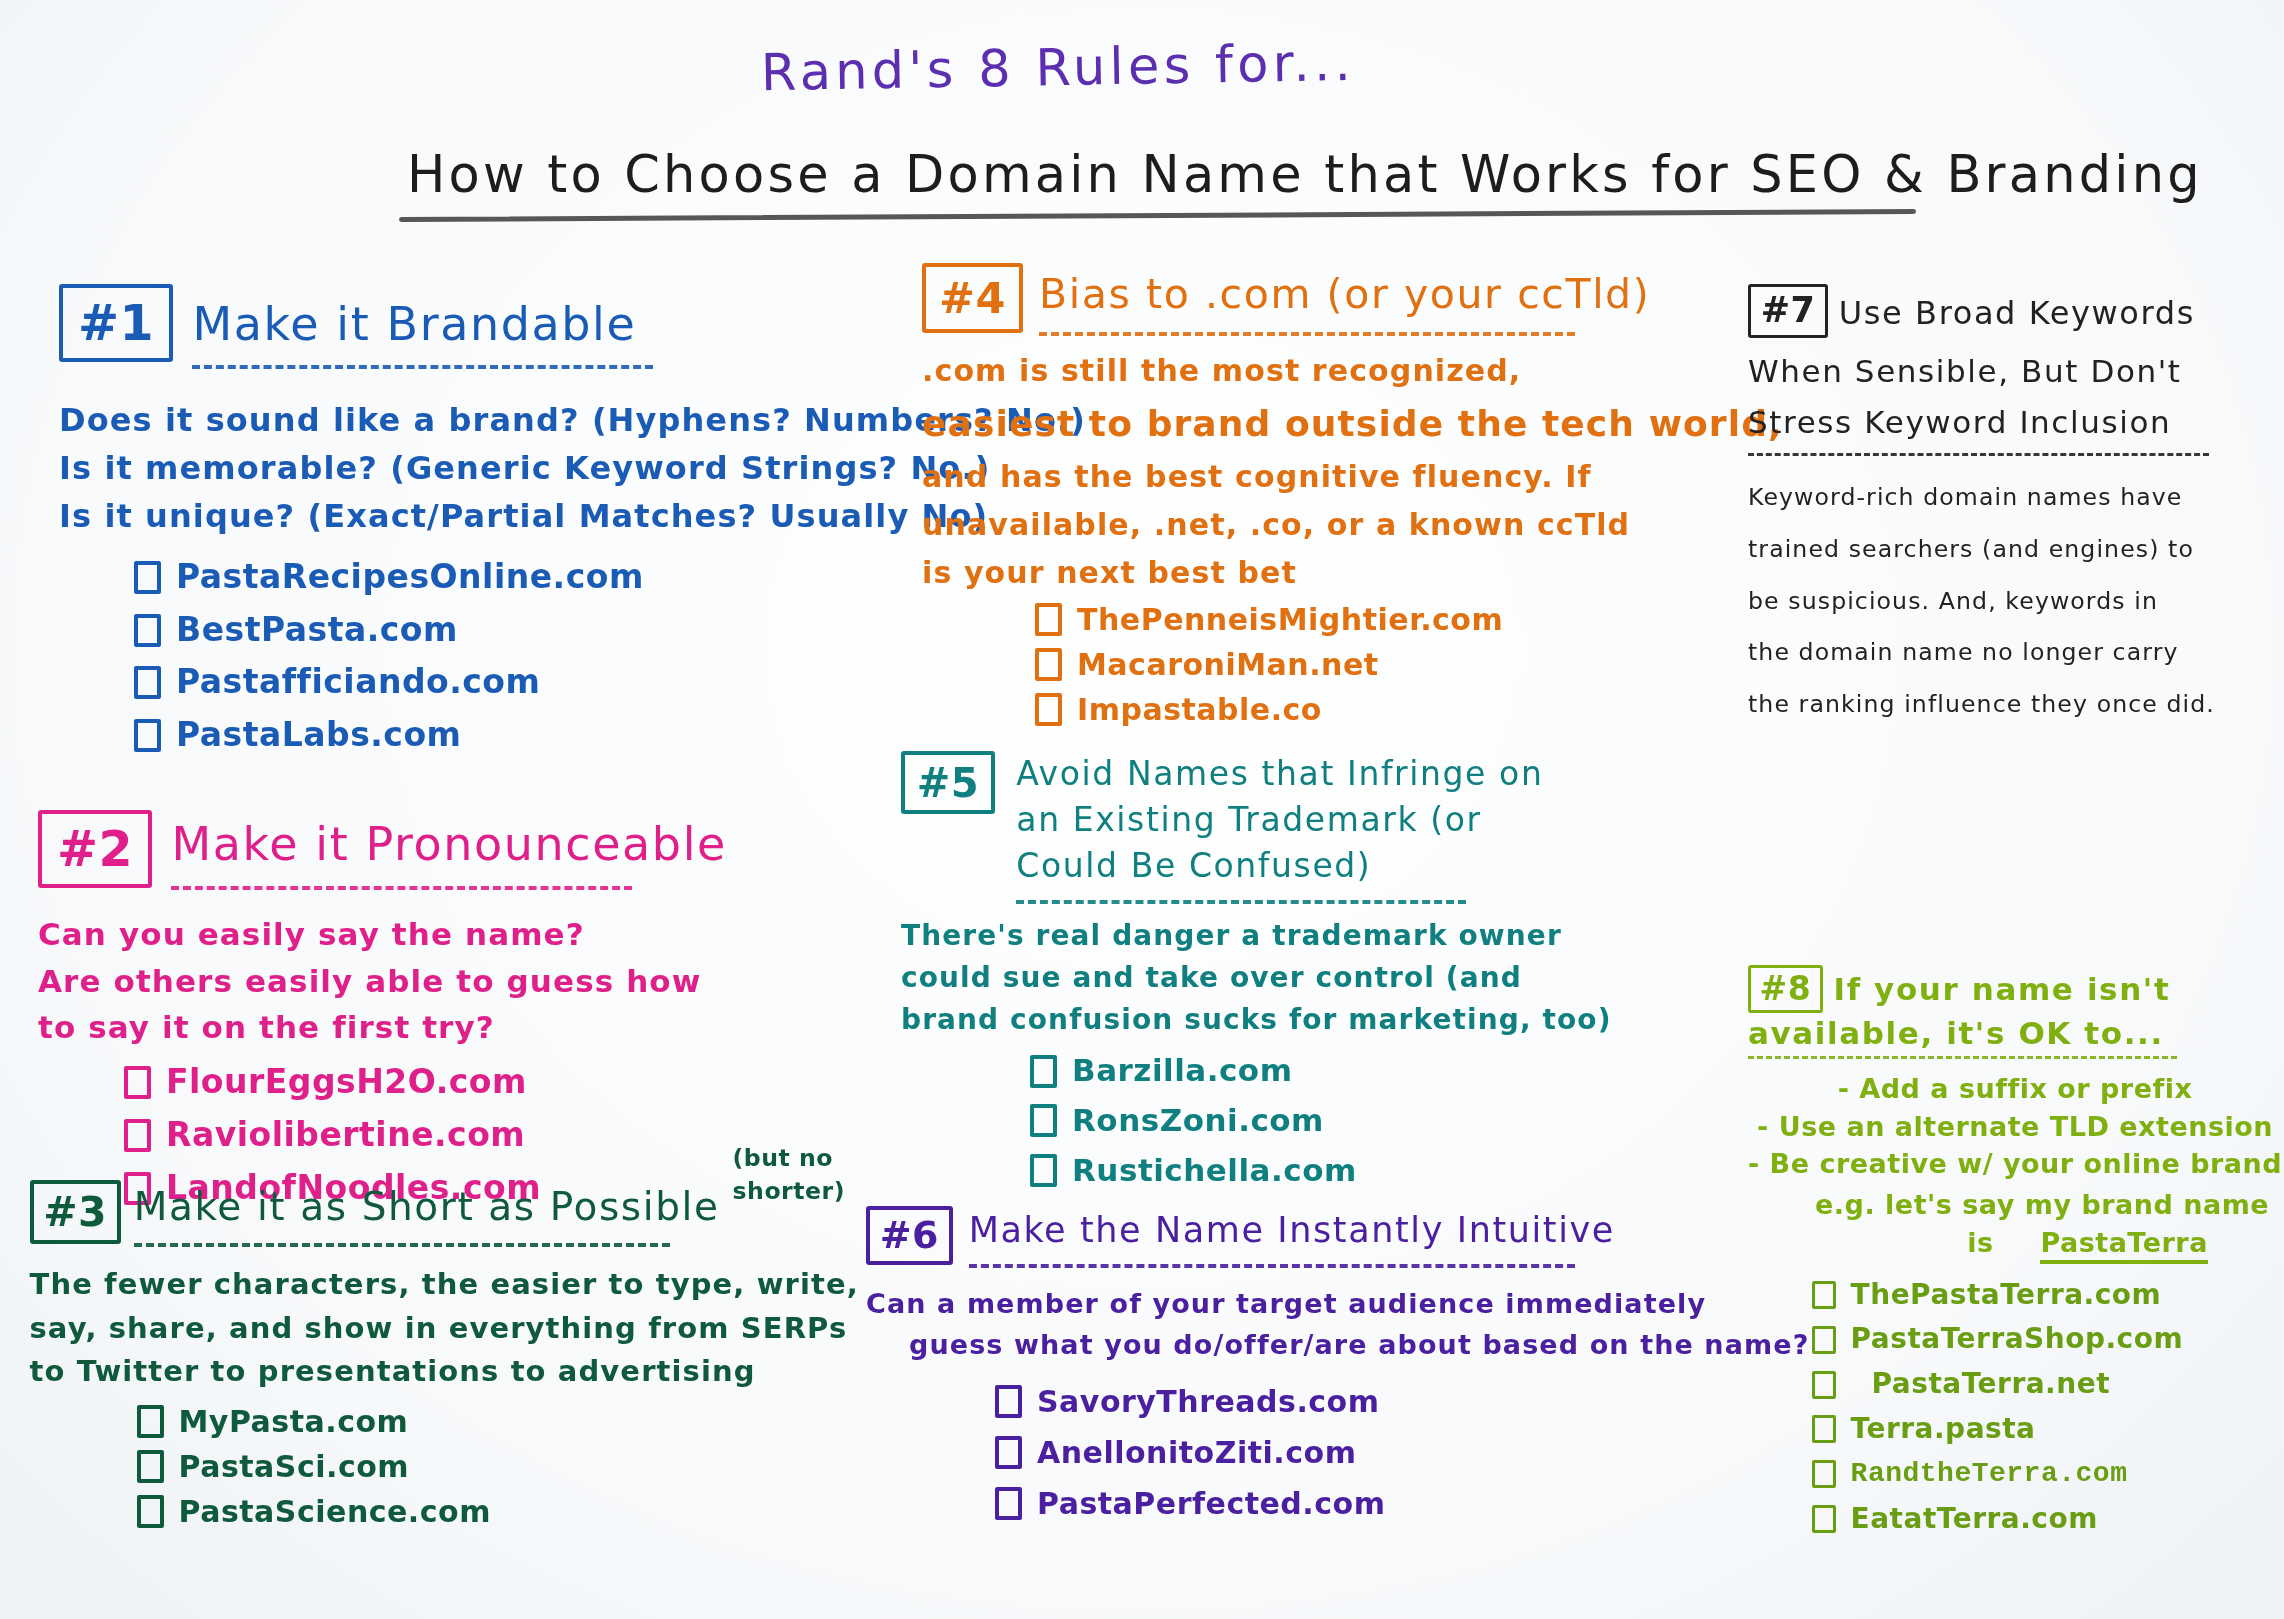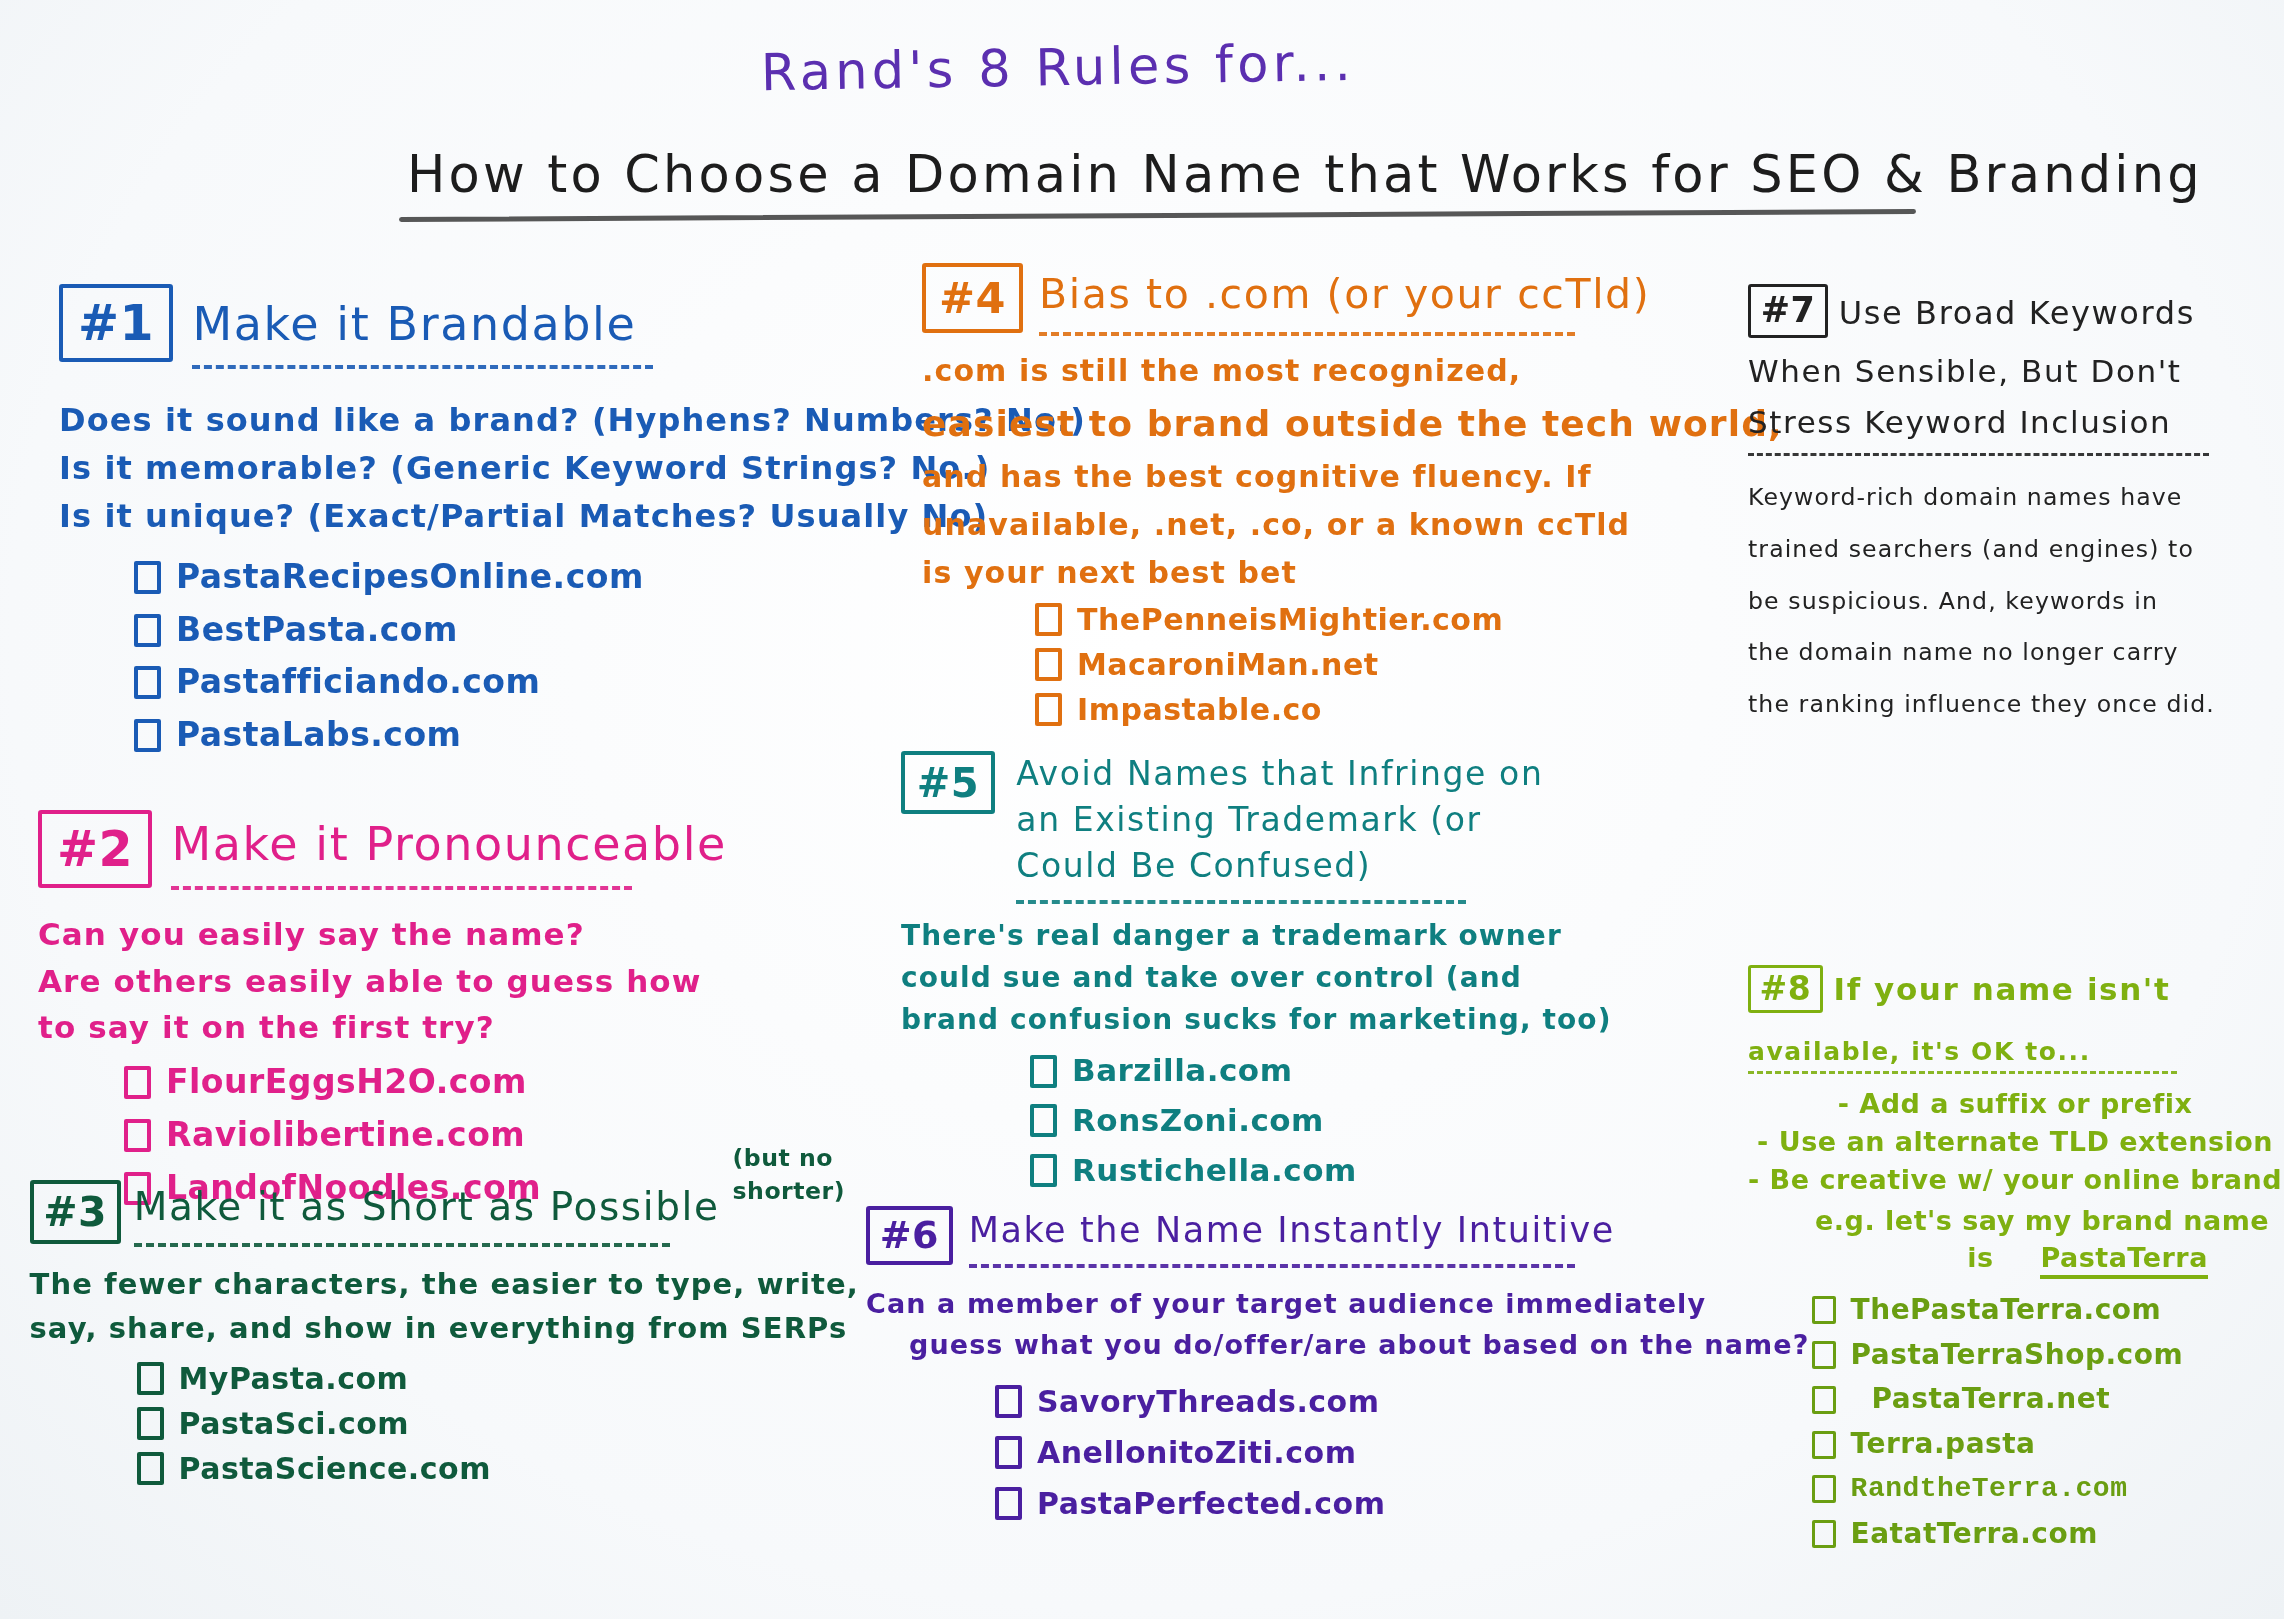--- a/index.html
+++ b/index.html
@@ -104,20 +104,21 @@
         <div class="dash" style="width:536px;"></div>
       </div>
       <div style="margin-top:-38px;">
         <div class="aside">(but no</div>
         <div class="aside">shorter)</div>
       </div>
     </div>
     <div style="margin-top:16px;">
       <div class="body-line" style="font-size:29px;">The fewer characters, the easier to type, write,</div>
       <div class="body-line" style="font-size:29px;">say, share, and show in everything from SERPs</div>
+      <div class="body-line" style="font-size:29px;">to Twitter to presentations to advertising</div>
     </div>
     <div class="opts" style="margin-left:107px; margin-top:5.4px;">
       <div class="opt" style="font-size:30px; line-height:1.5;">
           <span class="chk"></span>
           <span>MyPasta.com</span>
         </div>
       <div class="opt" style="font-size:30px; line-height:1.5;">
           <span class="chk"></span>
           <span>PastaSci.com</span>
         </div>
@@ -233,21 +234,21 @@
       <div class="body-line" style="font-size:23.6px; line-height:2.2; font-weight:normal;">the domain name no longer carry</div>
       <div class="body-line" style="font-size:23.6px; line-height:2.2; font-weight:normal;">the ranking influence they once did.</div>
     </div>
   </div>
 
   <div class="rule hand" style="left:1748px; top:965px; color:#7fb010;">
     <div class="rule-head" style="gap:10.7px;">
       <div class="num-box" style="font-size:33px; padding:4.3px 8.6px; border-width:3.8px;">#8</div>
       <div class="rule-title" style="font-size:31px; padding-top:4.3px; font-weight:bold;">If your name isn't</div>
     </div>
-    <div class="rule-title" style="font-size:25px; margin-top:23px; font-weight:bold;">available, it's OK to...</div>
+    <div class="rule-title" style="font-size:31px; margin-top:0; font-weight:bold;">available, it's OK to...</div>
     <div class="dash" style="width:429px; border-bottom-width:3.2px; margin-top:3.2px;"></div>
     <div style="margin-top:10.7px;">
       <div class="bullet" style="font-size:27px;">- Add a suffix or prefix</div>
       <div class="bullet" style="font-size:27px;">- Use an alternate TLD extension</div>
       <div class="bullet" style="font-size:27px;">- Be creative w/ your online brand</div>
     </div>
     <div style="margin-left:54px; margin-top:3.2px;">
       <div class="bullet" style="font-size:27px;">e.g. let's say my brand name</div>
       <div class="bullet" style="font-size:27px; padding-left:91px;">
         <span>is</span>

